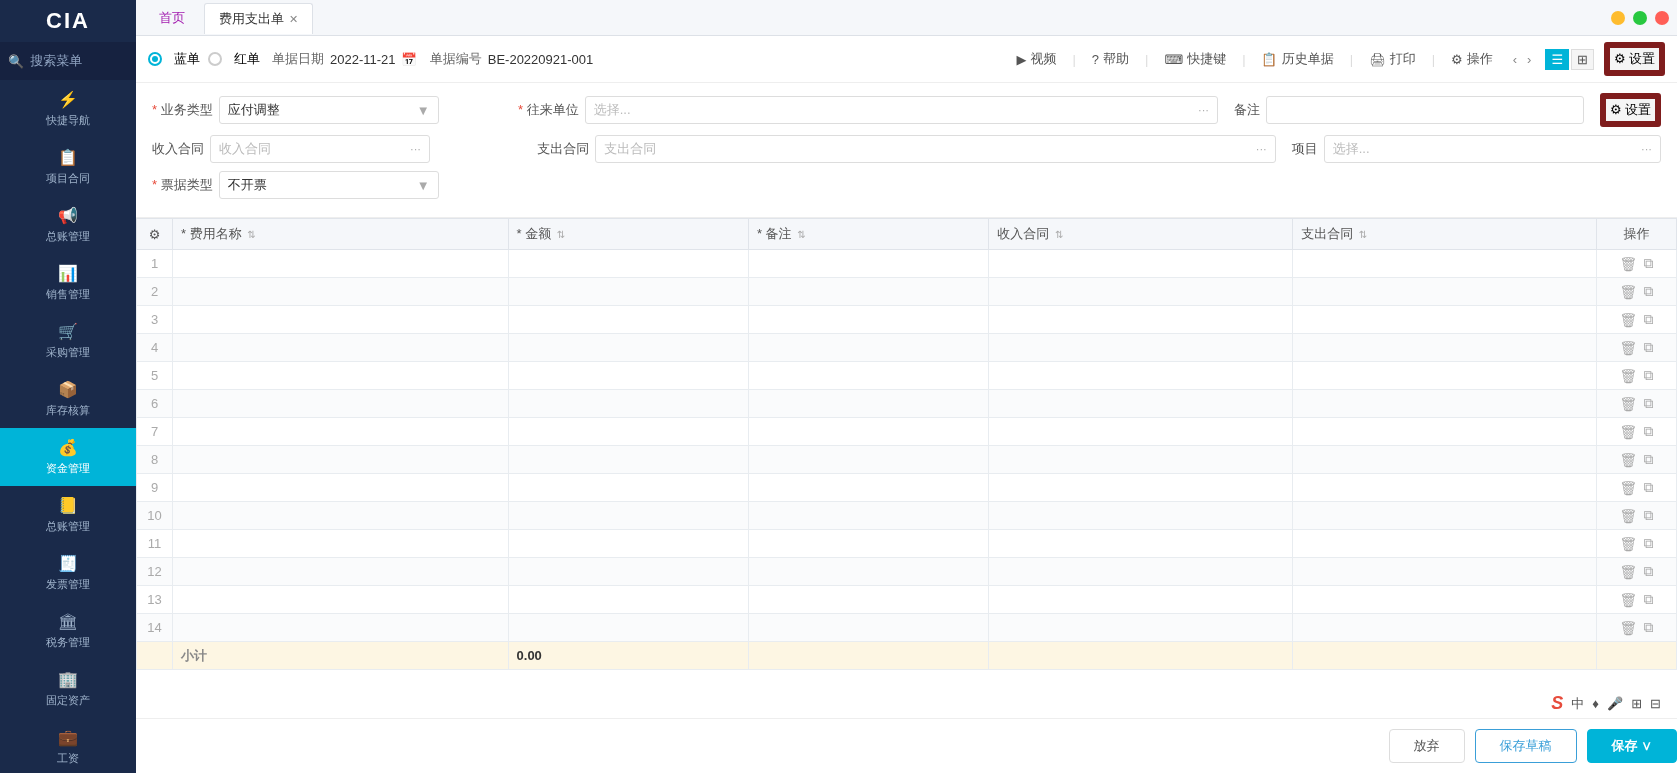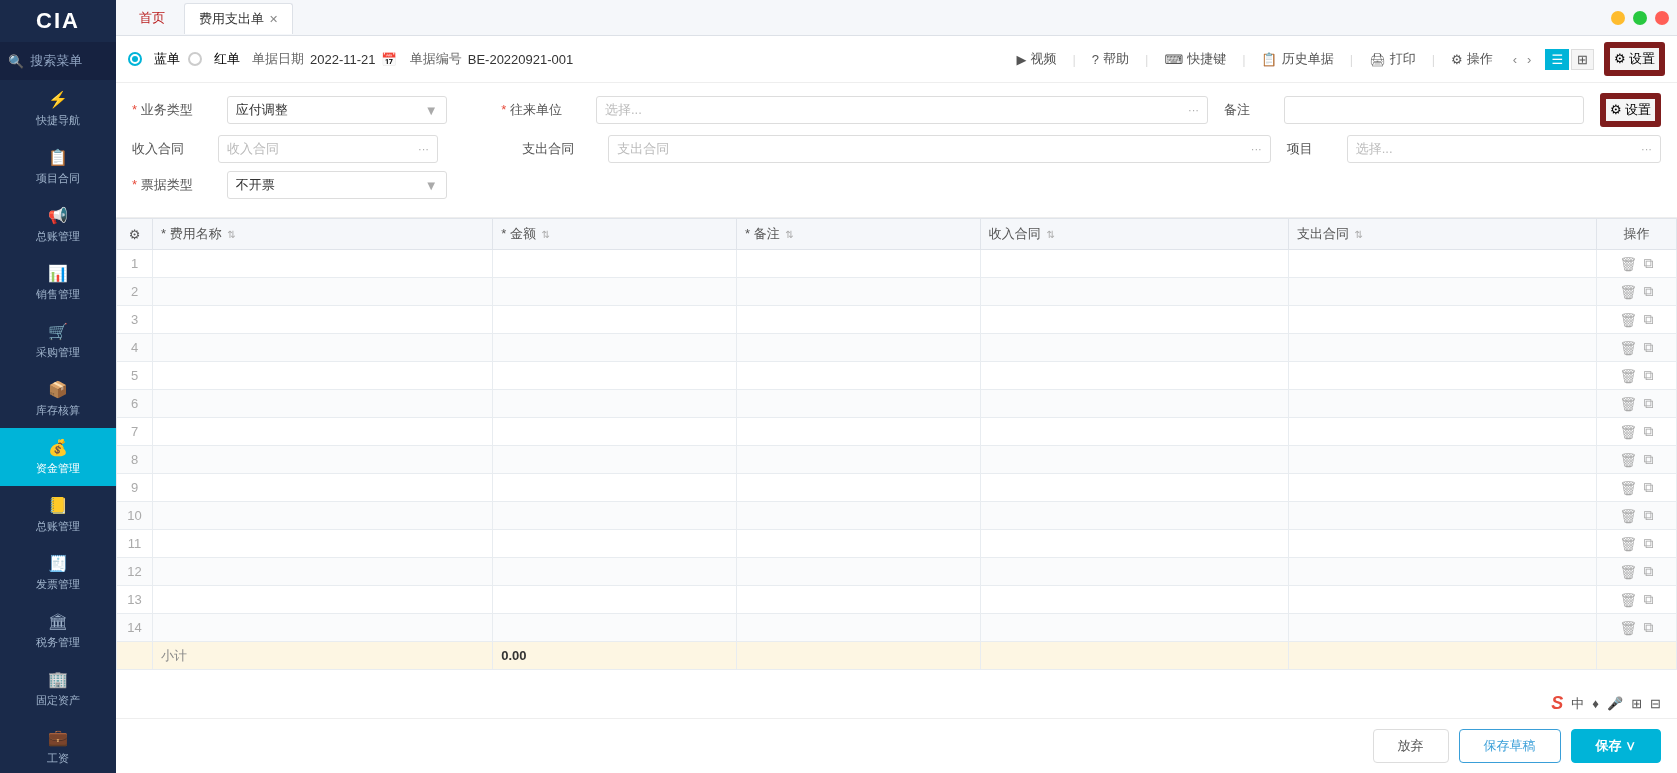--- a/index.html
+++ b/index.html
@@ -1,20 +1,20 @@
 <!DOCTYPE html>
 <html><head>
   <meta charset="utf-8">
   <style>
     * { box-sizing: border-box; margin: 0; padding: 0; font-family: 'Microsoft YaHei', Arial, sans-serif; font-size: 13px; }
     body { background: #f0f2f5; width: 1677px; height: 773px; overflow: hidden; display: flex; }
 
     
     .sidebar {
-      width: 116px;
+      width: 136px;
       background: #1a2a4a;
       height: 100%;
       display: flex;
       flex-direction: column;
       flex-shrink: 0;
     }
     .sidebar-search {
       background: #162240;
       padding: 10px 8px;
       display: flex;
@@ -65,21 +65,21 @@
       border-bottom: 1px solid #dde1e7;
       padding: 0 8px;
       height: 36px;
     }
     .tab {
       padding: 6px 14px;
       border: 1px solid transparent;
       border-bottom: none;
       cursor: pointer;
       font-size: 13px;
-      color: #b91c1c;
+      color: #a21caf;
       border-radius: 3px 3px 0 0;
       margin-right: 4px;
     }
     .tab.active {
       background: #fff;
       border-color: #dde1e7;
       color: #333;
       margin-bottom: -1px;
     }
     .tab-close-icon { font-size: 11px; color: #888; margin-left: 5px; cursor: pointer; }
@@ -179,21 +179,20 @@
       border: 1px solid #ddd;
       border-radius: 3px;
       padding: 4px 8px;
       color: #333;
       height: 28px;
       display: flex;
       align-items: center;
       justify-content: space-between;
       background: #fff;
       cursor: pointer;
-      margin-left: 28px;
     }
     .form-input.placeholder-style { color: #bbb; }
     .form-input .dots { color: #aaa; font-size: 11px; }
     .form-input .arrow { color: #aaa; }
     .form-field-wide { flex: 2; }
 
     
     .table-wrapper {
       flex: 1;
       overflow: auto;
@@ -221,39 +220,39 @@
       text-align: center;
     }
     tbody tr td {
       border: 1px solid #e8ecf0;
       padding: 4px 8px;
       height: 28px;
       color: #333;
     }
     tbody tr:nth-child(odd) td { background: #fff; }
     tbody tr:nth-child(even) td { background: #fafbfc; }
-    tbody tr.subtotal td { background: #fdf6e3; }
+    tbody tr.subtotal td { background: #fdf6e3; font-weight: bold; }
     .row-num { color: #aaa; text-align: center; width: 30px; }
     .sort-icon { color: #aaa; font-size: 10px; margin-left: 2px; cursor: pointer; }
     .ops-cell {
       display: flex; align-items: center; justify-content: center; gap: 6px;
       height: 100%;
     }
     .op-icon { color: #aaa; cursor: pointer; font-size: 14px; }
 
     
     .subtotal-label { color: #888; }
     .subtotal-value { font-weight: bold; color: #333; }
 
     
     .action-bar {
       display: flex;
       align-items: center;
       justify-content: flex-end;
-      padding: 10px 16px;
+      padding: 10px 0;
       background: #fff;
       border-top: 1px solid #eee;
       gap: 10px;
     }
     .btn {
       padding: 7px 24px;
       border-radius: 4px;
       border: 1px solid #ddd;
       cursor: pointer;
       font-size: 13px;

